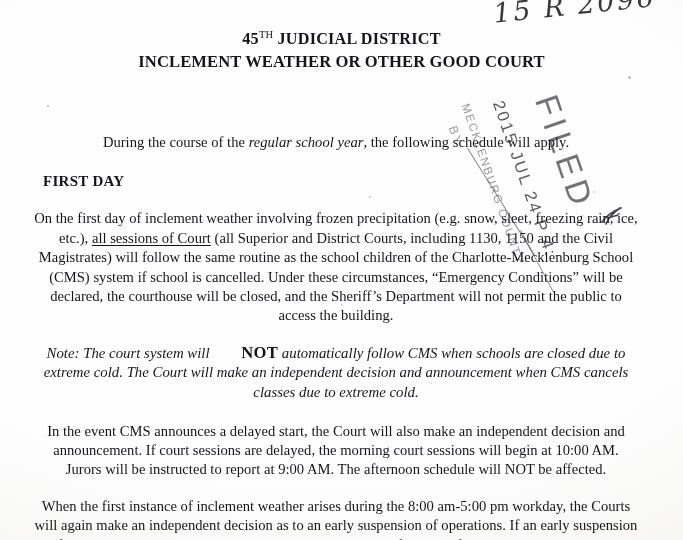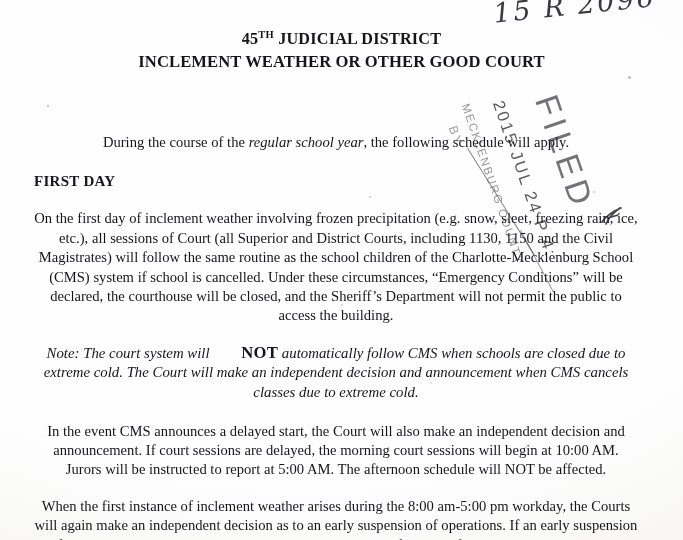--- a/index.html
+++ b/index.html
@@ -41,21 +41,21 @@
     font-size: 16.5px;
     letter-spacing: 0.2px;
     line-height: 21.5px;
     white-space: nowrap;
   }
   .title-line.l1 { font-size: 16.2px; }
   .title-line.l3 { font-size: 16.6px; letter-spacing: 0.1px; }
   .sup {
     font-size: 10.5px;
     vertical-align: super;
-    font-weight: bold;
+    font-weight: normal;
     letter-spacing: 0.2px;
     text-align: right;
   }
 
   
   .body {
     position: absolute;
     left: 34px;
     top: 133px;
     width: 604px;
@@ -66,23 +66,23 @@
     font-size: 14.6px;
     line-height: 19.4px;
     text-align: center;
     letter-spacing: 0.01px;
   }
   p.intro { margin-bottom: 21px; }
   .section-head {
     font-weight: bold;
     font-size: 15px;
     letter-spacing: 0.3px;
-    margin: 0 0 19px 0;
-  }
-  .u { text-underline-offset: 2px; }
+    margin: 0 0 19px 9px;
+  }
+  .u { text-decoration: underline; text-underline-offset: 2px; }
   p.note {
     font-style: italic;
     font-size: 14.8px;
     line-height: 19.6px;
     margin-bottom: 19px;
   }
   .note .big-not {
     font-style: normal;
     font-weight: bold;
     font-size: 16.6px;
@@ -229,21 +229,21 @@
   <div class="body">
 
     <p class="para intro"><span>During the course of the </span><i>regular school year</i><span>, the following schedule will apply.</span></p>
 
     <p class="section-head">FIRST DAY</p>
 
     <p class="para"><span>On the first day of inclement weather involving frozen precipitation (e.g. snow, sleet, freezing rain, ice, etc.), </span><span class="u">all sessions of Court</span><span> (all Superior and District Courts, including 1130, 1150 and the Civil Magistrates) will follow the same routine as the school children of the Charlotte-Mecklenburg School (CMS) system if school is cancelled. Under these circumstances, “Emergency Conditions” will be declared, the courthouse will be closed, and the Sheriff’s Department will not permit the public to access the building.</span></p>
 
     <p class="para note"><span>Note: The court system will </span><span class="big-not">NOT</span><span> automatically follow CMS when schools are closed due to extreme cold. The Court will make an independent decision and announcement when CMS cancels classes due to extreme cold.</span></p>
 
-    <p class="para">In the event CMS announces a delayed start, the Court will also make an independent decision and announcement. If court sessions are delayed, the morning court sessions will begin at 10:00 AM.  Jurors will be instructed to report at 5:00 AM.  The afternoon schedule will NOT be affected.</p>
+    <p class="para">In the event CMS announces a delayed start, the Court will also make an independent decision and announcement. If court sessions are delayed, the morning court sessions will begin at 10:00 AM.  Jurors will be instructed to report at 9:00 AM.  The afternoon schedule will NOT be affected.</p>
 
     <p class="para">When the first instance of inclement weather arises during the 8:00 am-5:00 pm workday, the Courts will again make an independent decision as to an early suspension of operations.  If an early suspension of operations is announced, that day will be considered the first day of inclement weather and any following day of inclement weather will be treated as the second day.</p>
 
   </div>
 
   <div class="handwriting" id="case-number">15 R 2096</div>
 
   <div id="stamp-group">
     <div class="stamp-txt" id="stamp-filed">FILED</div>
     <div class="stamp-txt" id="stamp-date">2015 JUL 24  P 4:</div>

